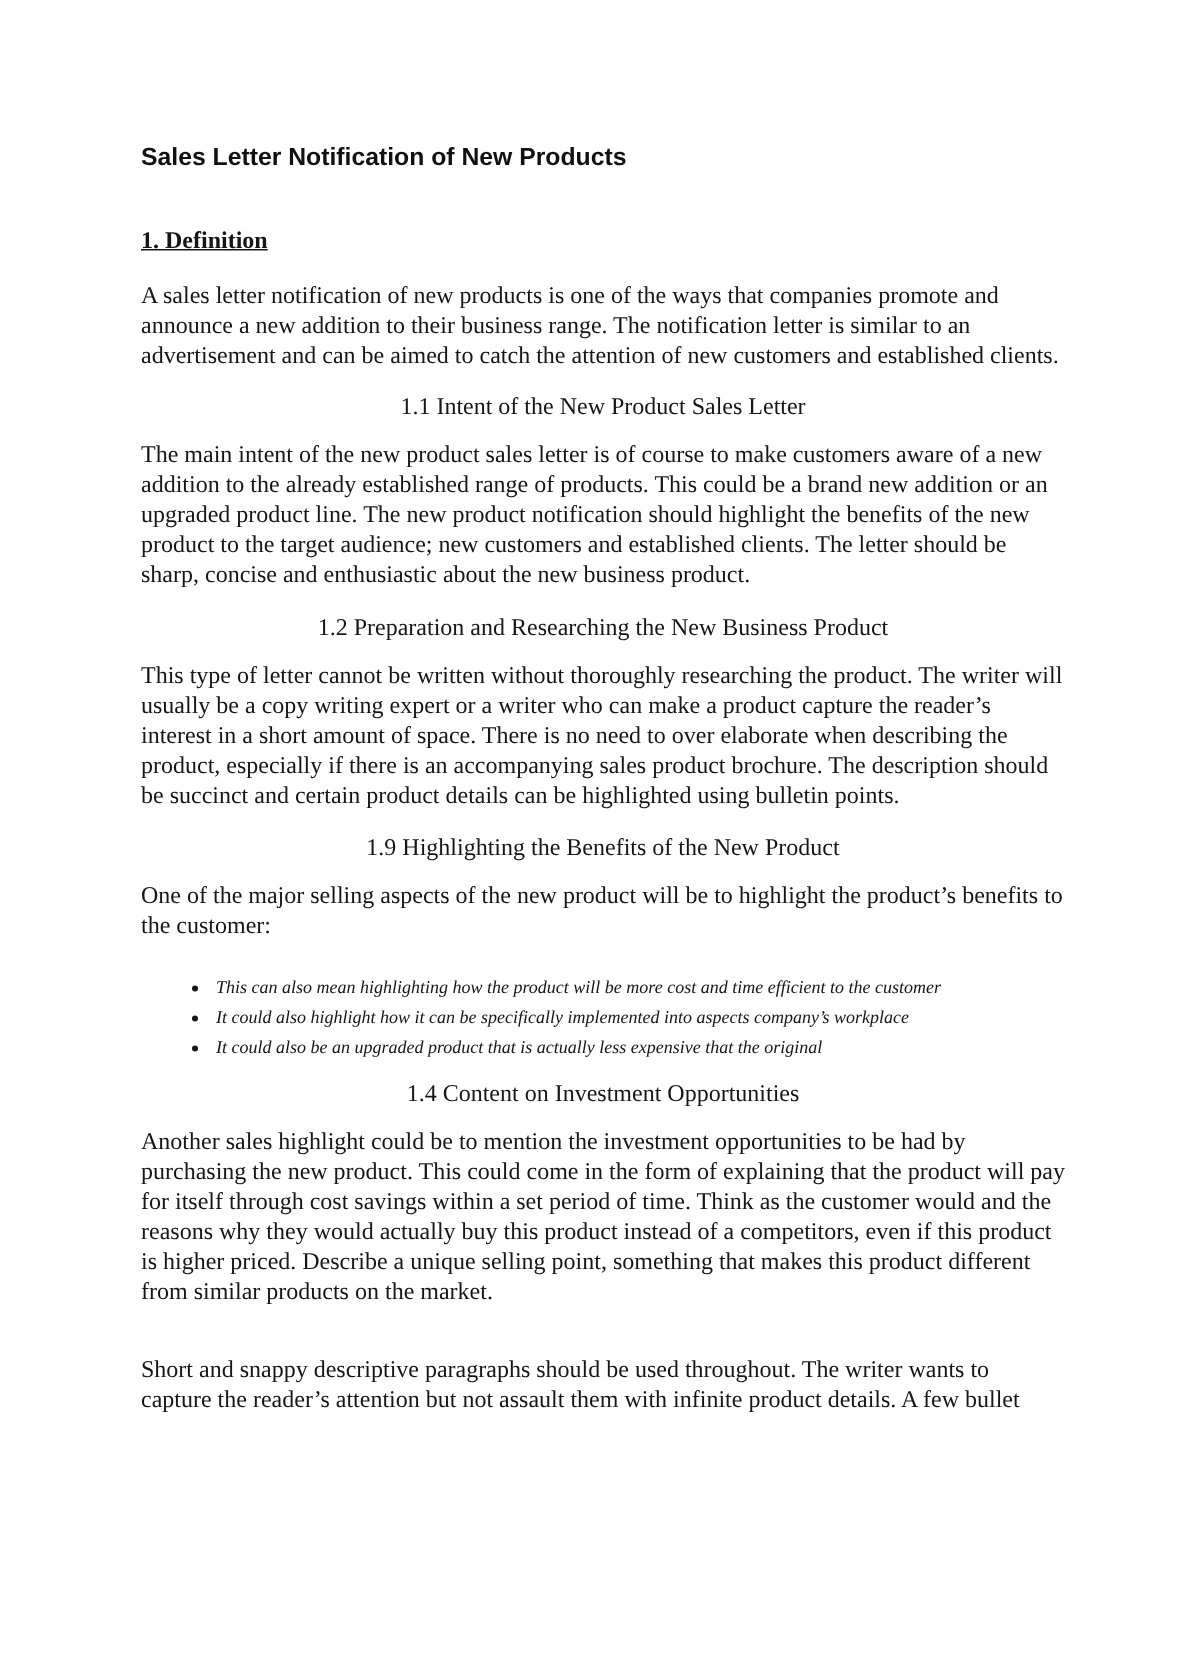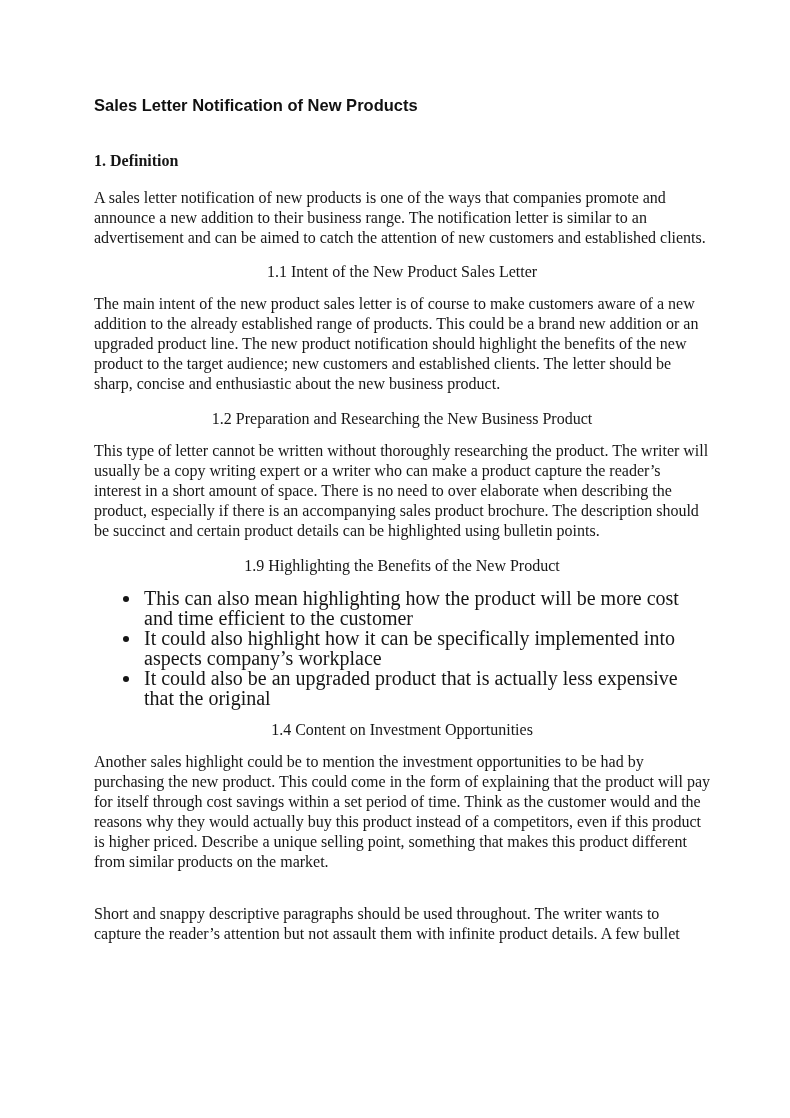--- a/index.html
+++ b/index.html
@@ -27,45 +27,47 @@
     line-height: 20px;
     margin: 0 0 36px 0;
     color: #111111;
   }
   .section-heading {
     font-family: "Liberation Serif", serif;
     font-weight: bold;
     font-size: 16px;
     line-height: 20px;
     margin: 0 0 17px 0;
+    text-decoration: underline;
   }
   .sub-heading {
     font-family: "Liberation Serif", serif;
     font-weight: normal;
     font-size: 16px;
     line-height: 20px;
     margin: 0 0 12px 0;
     text-align: center;
   }
   .para {
     font-family: "Liberation Serif", serif;
     font-size: 16px;
     line-height: 20px;
     margin: 0 0 14px 0;
   }
   .para.gap-md { margin-bottom: 15px; }
   .para.gap-bullets { margin-bottom: 20px; }
   .para.gap-lg { margin-bottom: 32px; }
   .bullet-list {
     font-family: "Liberation Serif", serif;
-    font-size: 20px;
+    font-size: 12px;
     line-height: 20px;
     margin: 0 0 12px 0;
     padding: 0 0 0 48px;
     list-style: disc outside;
+    font-style: italic;
   }
   .bullet-list li {
     padding-left: 2px;
   }
 </style>
 </head>
 <body>
 
 <div class="page">
   <div class="content">
@@ -79,20 +81,21 @@
     <h3 class="sub-heading">1.1 Intent of the New Product Sales Letter</h3>
 
     <p class="para gap-md">The main intent of the new product sales letter is of course to make customers aware of a new addition to the already established range of products. This could be a brand new addition or an upgraded product line. The new product notification should highlight the benefits of the new product to the target audience; new customers and established clients. The letter should be sharp, concise and enthusiastic about the new business product.</p>
 
     <h3 class="sub-heading">1.2 Preparation and Researching the New Business Product</h3>
 
     <p class="para gap-md">This type of letter cannot be written without thoroughly researching the product. The writer will usually be a copy writing expert or a writer who can make a product capture the reader’s interest in a short amount of space. There is no need to over elaborate when describing the product, especially if there is an accompanying sales product brochure. The description should be succinct and certain product details can be highlighted using bulletin points.</p>
 
     <h3 class="sub-heading">1.9 Highlighting the Benefits of the New Product</h3>
 
+    <p class="para gap-bullets">One of the major selling aspects of the new product will be to highlight the product’s benefits to the customer:</p>
 
     <ul class="bullet-list">
       <li>This can also mean highlighting how the product will be more cost and time efficient to the customer</li>
       <li>It could also highlight how it can be specifically implemented into aspects company’s workplace</li>
       <li>It could also be an upgraded product that is actually less expensive that the original</li>
     </ul>
 
     <h3 class="sub-heading">1.4 Content on Investment Opportunities</h3>
 
     <p class="para gap-lg">Another sales highlight could be to mention the investment opportunities to be had by purchasing the new product. This could come in the form of explaining that the product will pay for itself through cost savings within a set period of time. Think as the customer would and the reasons why they would actually buy this product instead of a competitors, even if this product is higher priced. Describe a unique selling point, something that makes this product different from similar products on the market.</p>

